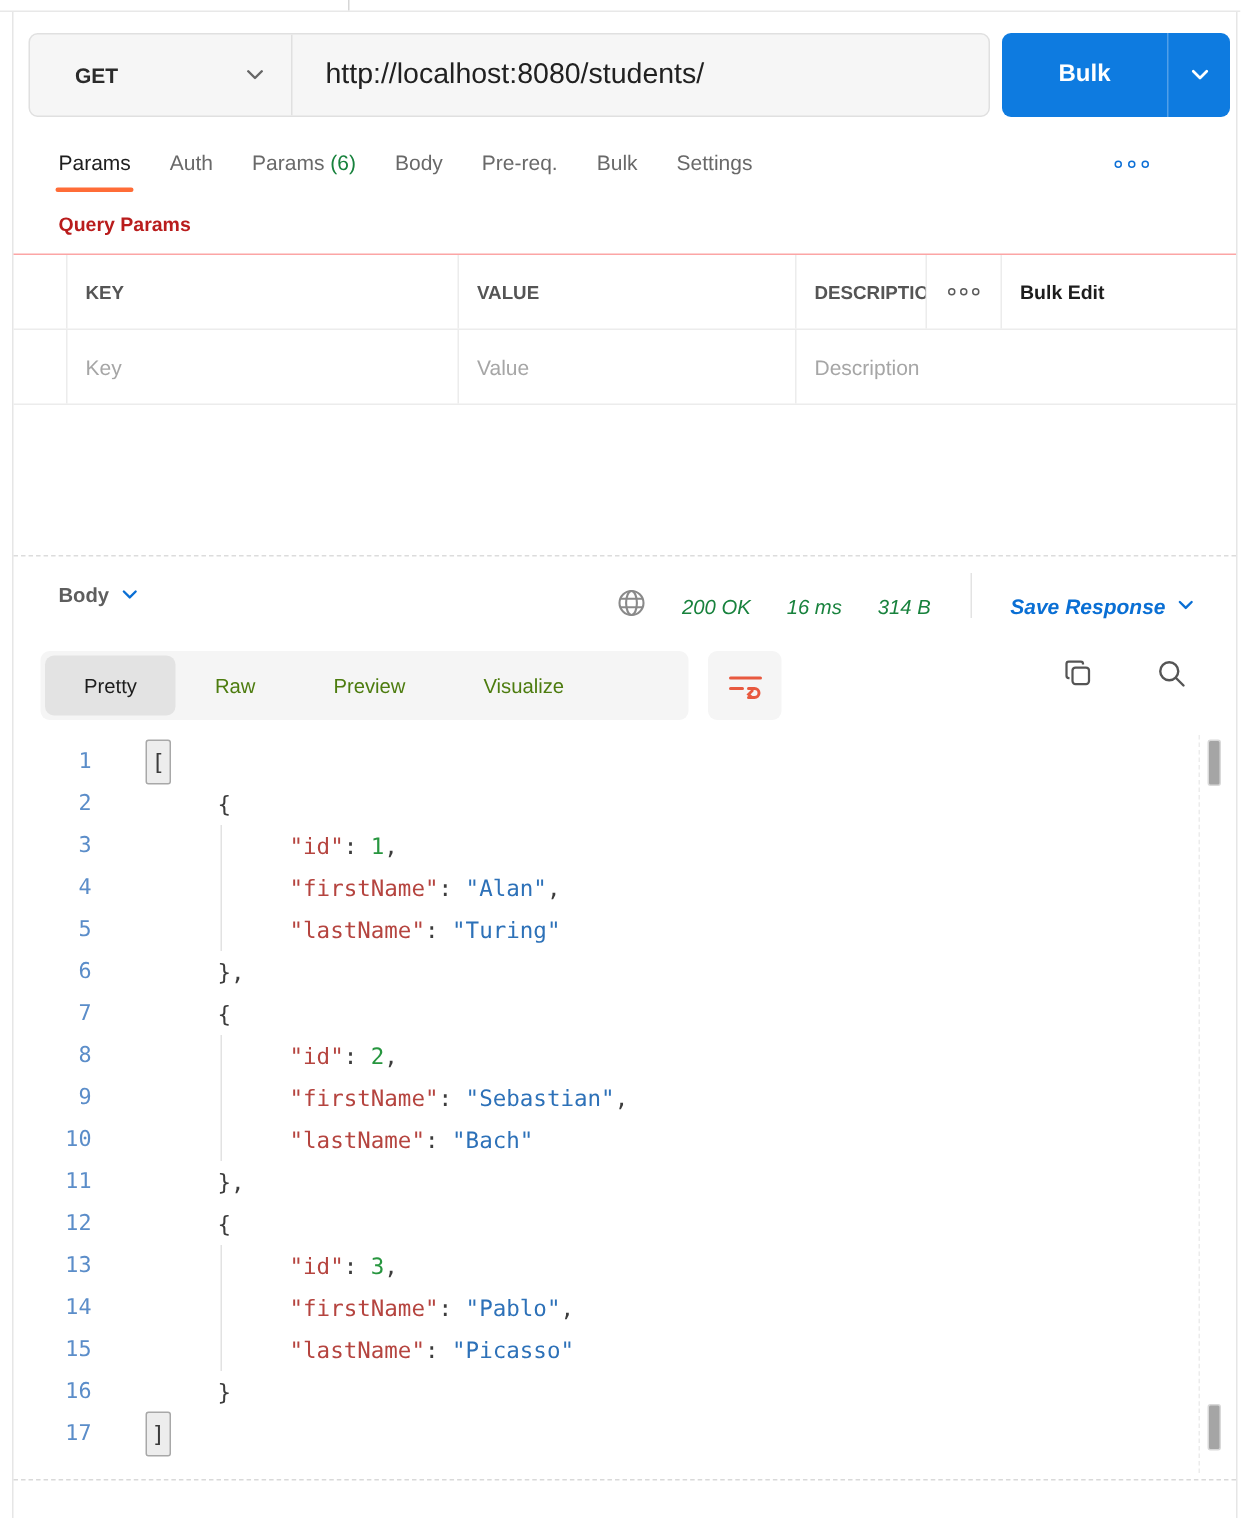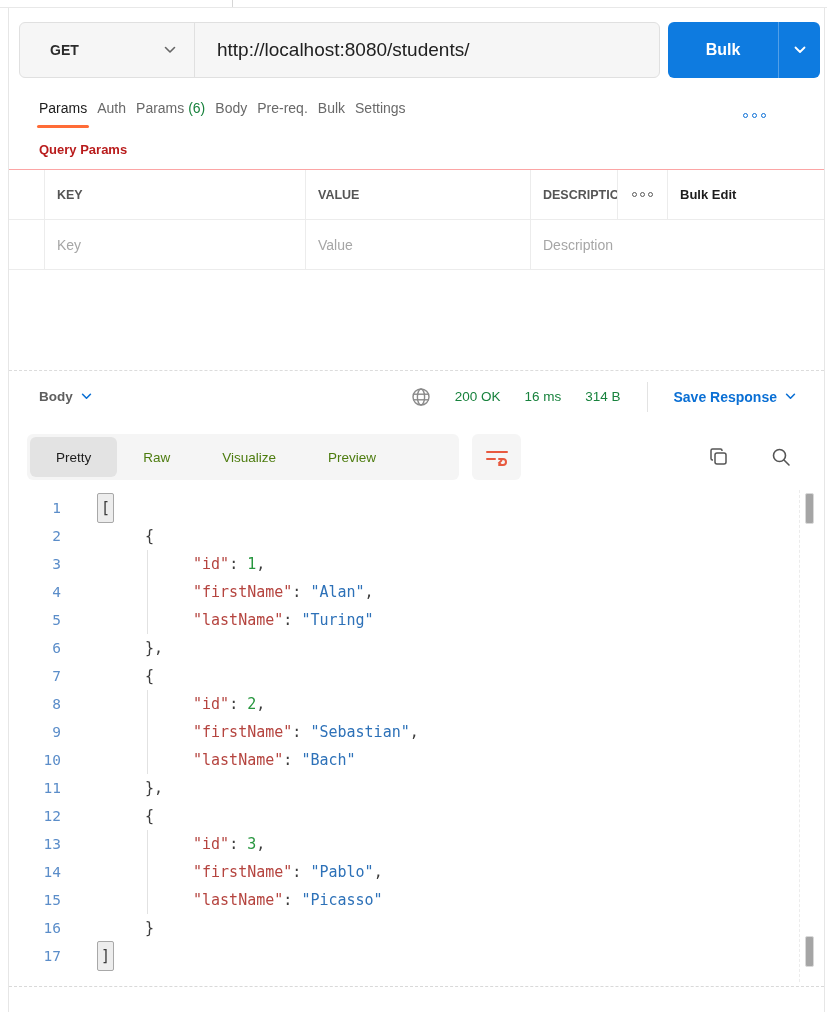--- a/index.html
+++ b/index.html
@@ -15,21 +15,21 @@
   .url-row { display:flex; align-items:stretch; padding:14px 4px 0 10px; height:70px; }
   .url-box { flex:1; display:flex; background:#f6f6f6; border:1px solid #e0e0e0; border-radius:6px; overflow:hidden; max-width:642px; }
   .method { width:175px; display:flex; align-items:center; justify-content:space-between; padding:0 18px 0 30px; border-right:1px solid #e0e0e0; cursor:pointer; }
   .method .m-label { font-size:14px; font-weight:700; color:#2b2b2b; }
   .url-input { flex:1; border:none; background:transparent; outline:none; font-size:19px; color:#212121; padding:0 12px 0 22px; font-family:"Liberation Sans", sans-serif; }
   .send-btn { width:152px; margin-left:8px; background:#0e7be0; border-radius:6px; display:flex; color:#fff; overflow:hidden; cursor:pointer; }
   .send-main { flex:1; display:flex; align-items:center; justify-content:center; font-size:16px; font-weight:700; }
   .send-caret { width:42px; display:flex; align-items:center; justify-content:center; border-left:1px solid rgba(255,255,255,0.28); }
 
   
-  .req-tabs { display:flex; align-items:flex-end; gap:10px; padding:22px 18px 0 30px; font-size:14px; color:#696969; }
+  .req-tabs { display:flex; align-items:center; gap:26px; padding:22px 18px 0 30px; font-size:14px; color:#696969; }
   .req-tab { padding-bottom:12px; position:relative; cursor:pointer; white-space:nowrap; }
   .req-tab.active { color:#1d1d1d; }
   .req-tab.active::after { content:""; position:absolute; left:-2px; right:-2px; bottom:0; height:3px; background:#ff6c37; border-radius:2px; }
   .tab-count { color:#18823d; }
   .tabs-more { margin-left:auto; display:flex; gap:4px; cursor:pointer; padding-bottom:10px; padding-right:40px; }
   .dot { width:5px; height:5px; border-radius:50%; border:1.5px solid #0c6fd6; }
   .dot.gray { border-color:#5a5a5a; }
 
   .section-label { padding:14px 0 12px 30px; font-size:13px; font-weight:700; color:#b91c1c; }
 
@@ -43,27 +43,27 @@
   .p-row input::placeholder { color:#a6a6a6; }
   .bulk { color:#1d1d1d; font-weight:700; font-size:13px; cursor:pointer; }
   .head-dots { display:flex; gap:3px; justify-content:center; cursor:pointer; }
   .desc-clip { overflow:hidden; white-space:nowrap; }
 
   .spacer { height:100px; }
 
   
   .resp-meta { border-top:1px dashed #dcdcdc; height:52px; display:flex; align-items:center; padding:0 28px 0 30px; }
   .body-dd { display:flex; align-items:center; gap:8px; font-size:13.5px; font-weight:700; color:#5e5e5e; cursor:pointer; }
-  .meta-right { margin-left:auto; display:flex; align-items:center; gap:24px; }
+  .meta-right { margin-left:auto; display:flex; align-items:flex-end; gap:24px;font-style:italic; }
   .status-item { font-size:13.5px; color:#18823d; white-space:nowrap; }
   .meta-sep { width:1px; height:30px; background:#e3e3e3; margin:0 2px; }
   .save-resp { display:flex; align-items:center; gap:8px; font-size:14px; font-weight:700; color:#0a6fd4; cursor:pointer; }
 
   
-  .resp-toolbar { display:flex; align-items:center; padding:12px 28px 0 18px; height:58px; }
+  .resp-toolbar { display:flex; padding:12px 28px 0 18px; height:58px; }
   .view-group { display:flex; background:#f5f5f5; border-radius:6px; padding:3px; height:46px; align-items:stretch; width:432px; }
   .view-tab { display:flex; align-items:center; justify-content:center; padding:0 26px; font-size:13.5px; color:#4d7c0f; border-radius:6px; cursor:pointer; white-space:nowrap; }
   .view-tab.active { background:#e3e3e3; color:#1d1d1d; }
   .fmt-pill { margin-left:12px; height:46px; width:113px; background:#f5f5f5; border-radius:6px; display:flex; align-items:center; justify-content:center; gap:10px; font-size:13.5px; font-weight:700; color:#4a4a4a; cursor:pointer; }
   .wrap-pill { margin-left:13px; height:46px; width:49px; background:#f5f5f5; border-radius:6px; display:flex; align-items:center; justify-content:center; cursor:pointer; }
   .tool-icon { margin-left:auto; cursor:pointer; display:flex; align-items:center; justify-content:center; width:30px; height:30px; }
   .tool-icon + .tool-icon { margin-left:32px; }
 
   
   .code-area { position:relative; margin-top:8px; padding:6px 0 0 2px; height:499px; border-bottom:1px dashed #d9d9d9; overflow:hidden; font-family:"DejaVu Sans Mono", monospace; }
@@ -193,22 +193,22 @@
             </svg>
         </span>
       </div>
     </div>
   </div>
 
   <div class="resp-toolbar">
     <div class="view-group">
       <div class="view-tab active">Pretty</div>
       <div class="view-tab">Raw</div>
+      <div class="view-tab">Preview</div>
       <div class="view-tab">Visualize</div>
-      <div class="view-tab">Preview</div>
     </div>
     <div class="wrap-pill">
       <span>
         <svg width="22" height="18" viewBox="0 0 22 18" fill="none" stroke="#e8593f" stroke-width="2" stroke-linecap="round">
           <line x1="1" y1="4" x2="21" y2="4"></line>
           <line x1="1" y1="11" x2="9" y2="11"></line>
           <path d="M13 11 h4 a3 3 0 0 1 0 6 h-4"></path>
           <path d="M15.5 14.5 L13 17 L15.5 19" stroke-width="1.8" transform="translate(0,-2)"></path>
         </svg>
       </span>

